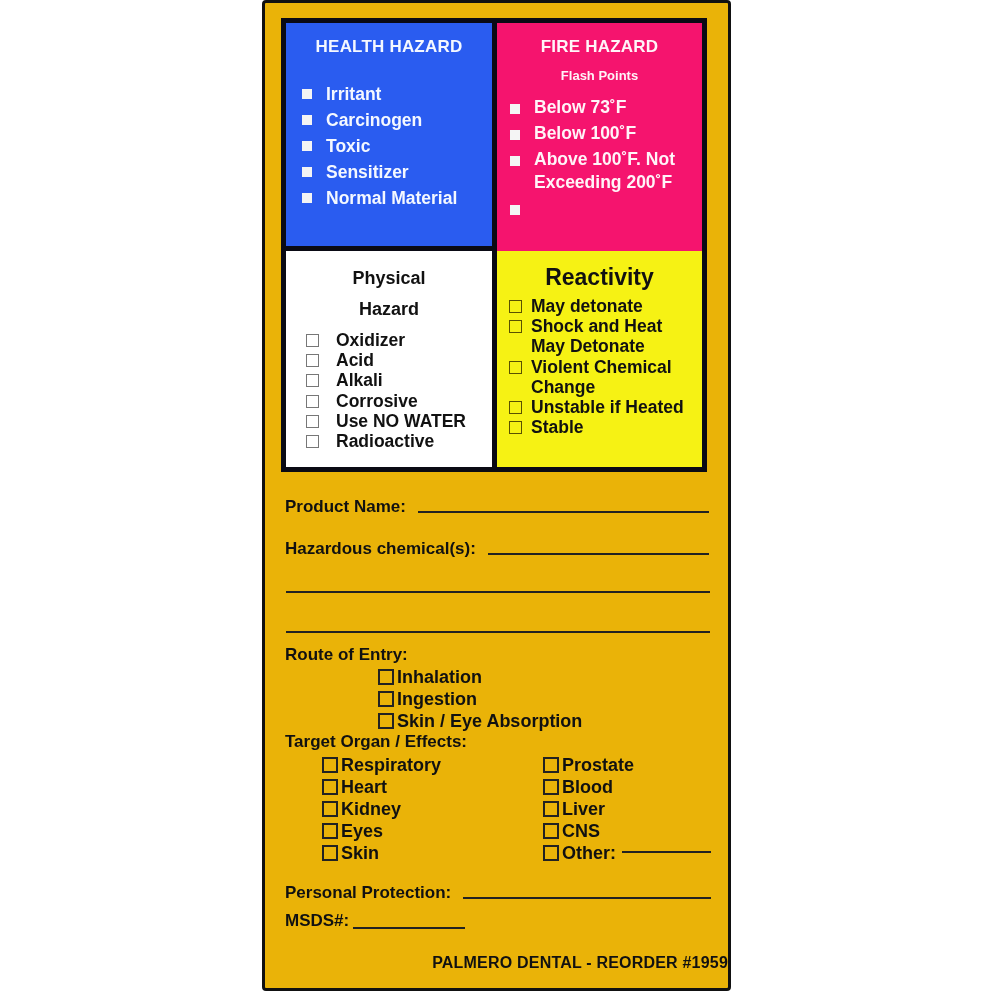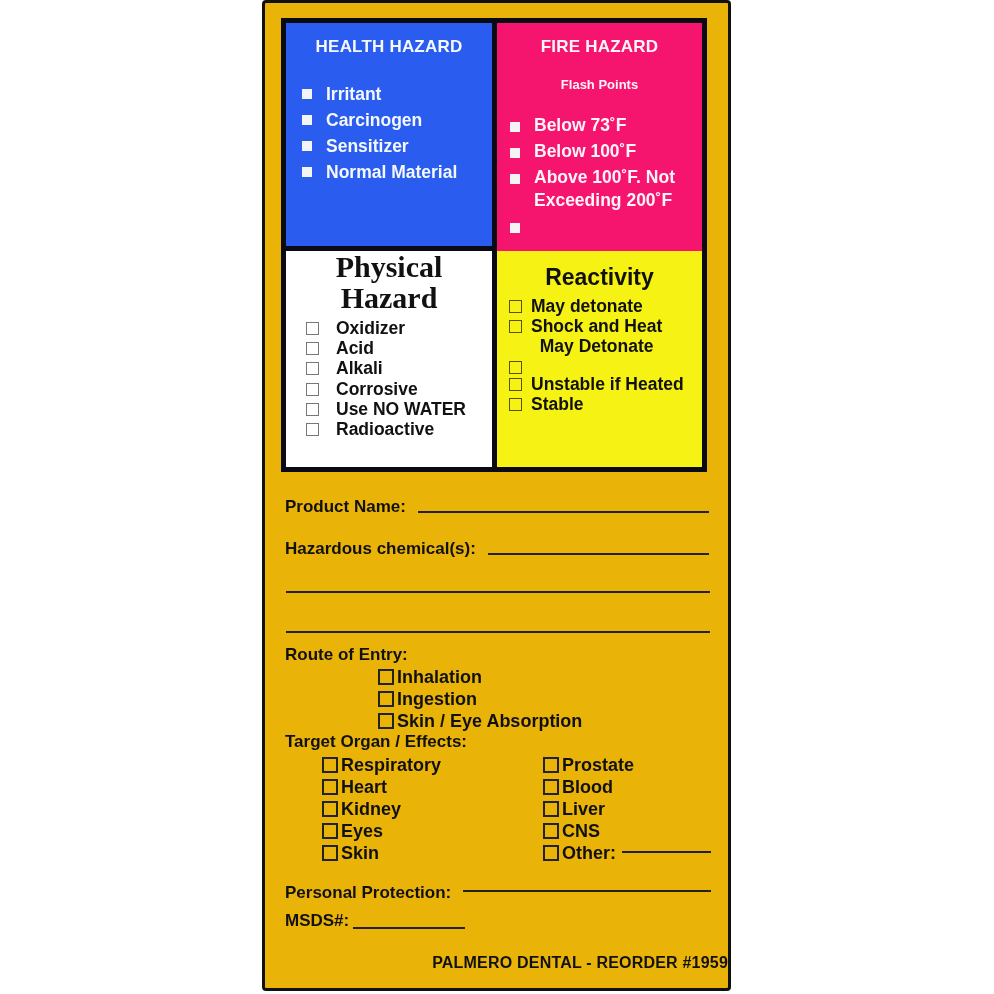--- a/index.html
+++ b/index.html
@@ -6,31 +6,31 @@
   body { width:994px; height:994px; position:relative; overflow:hidden; font-family:"Liberation Sans", sans-serif; }
   .label { position:absolute; left:262px; top:0; width:463px; height:985px; border:3px solid #111; border-radius:4px; background:#eab308; }
   .grid { position:absolute; left:16px; top:15px; width:426px; height:454px; background:#0a0a14; }
   .cell { position:absolute; box-sizing:border-box; }
   .c-health { left:5px; top:5px; width:206px; height:223px; background:#2a5cf0; color:#f4f8ff; }
   .c-fire { left:216px; top:5px; width:205px; height:275px; background:#f5146e; color:#fff4f8; }
   .c-phys { left:5px; top:233px; width:206px; height:216px; background:#ffffff; color:#111; }
   .c-react { left:216px; top:233px; width:205px; height:216px; background:#f6f214; color:#111; }
   .cell-title { text-align:center; font-weight:bold; }
   .c-health .cell-title, .c-fire .cell-title { font-size:17px; margin-top:14px; letter-spacing:0.2px; }
-  .subtitle { text-align:center; font-weight:bold; font-size:13px; margin-top:20px; }
+  .subtitle { text-align:center; font-weight:bold; font-size:13px; margin-top:11px; }
   .blist { list-style:none; margin:0; padding:0; }
   .blist li { display:flex; align-items:flex-start; font-weight:bold; font-size:17.5px; line-height:26px; }
   .c-health .blist { margin:24px 0 0 16px; }
-  .c-fire .blist { margin:22px 0 0 13px; }
+  .c-fire .blist { margin:13px 0 0 13px; }
   .c-fire .blist li { line-height:23px; margin-bottom:3px; }
   .bullet { display:inline-block; width:10px; height:10px; background:#f4f4f4; margin-right:14px; margin-top:8px; flex-shrink:0; }
-  .c-phys .cell-title { font-size:30px; line-height:31px; margin-top:0;font-family:Liberation Serif, serif; }
+  .c-phys .cell-title { font-size:18px; line-height:31px; margin-top:12px; }
   .c-react .cell-title { font-size:23px; line-height:31px; margin-top:11px; }
   .olist { list-style:none; margin:0; padding:0; }
-  .olist li { display:flex; align-items:flex-start; font-weight:bold; font-size:17.5px; line-height:20.2px;text-align:center; }
+  .olist li { display:flex; align-items:flex-start; font-weight:bold; font-size:17.5px; line-height:20.2px; }
   .c-phys .olist { margin:5px 0 0 20px; }
   .c-react .olist { margin:3px 0 0 12px; }
   .obox { display:inline-block; width:11px; height:11px; border:1.5px solid #666; margin-top:4px; flex-shrink:0; }
   .c-phys .obox { margin-right:17px; border-color:#777; }
   .c-react .obox { margin-right:9px; border-color:#5a5200; }
   .form { position:absolute; left:20px; top:0; width:430px; }
   .field { position:absolute; left:0; display:flex; align-items:flex-end; font-weight:bold; font-size:17px; color:#111; }
   .uline { border-bottom:2px solid #222; flex:1; margin-left:12px; margin-bottom:4px; }
   .fullline { position:absolute; left:1px; width:424px; border-bottom:2px solid #222; }
   .ck { display:flex; align-items:center; font-weight:bold; font-size:18px; line-height:22px; color:#111; position:absolute; }
@@ -50,20 +50,24 @@
         <li>
             <span class="bullet"></span>
             <span>Irritant</span>
           </li>
         <li>
             <span class="bullet"></span>
             <span>Carcinogen</span>
           </li>
         <li>
             <span class="bullet"></span>
+            <span>Toxic</span>
+          </li>
+        <li>
+            <span class="bullet"></span>
             <span>Sensitizer</span>
           </li>
         <li>
             <span class="bullet"></span>
             <span>Normal Material</span>
           </li>
       </ul>
     </div>
 
     <div class="cell c-fire">
@@ -124,20 +128,21 @@
         <li>
             <span class="obox"></span>
             <span>May detonate</span>
           </li>
         <li>
             <span class="obox"></span>
             <span><span>Shock and Heat</span><br><span>May Detonate</span></span>
           </li>
         <li>
             <span class="obox"></span>
+            <span><span>Violent Chemical</span><br><span>Change</span></span>
           </li>
         <li>
             <span class="obox"></span>
             <span>Unstable if Heated</span>
           </li>
         <li>
             <span class="obox"></span>
             <span>Stable</span>
           </li>
       </ul>
@@ -207,21 +212,21 @@
     <div class="ck" style="left:258px; top:817px;">
         <span class="ckbox"></span>
         <span>CNS</span>
       </div>
     <div class="ck" style="left:258px; top:839px; width:168px;">
         <span class="ckbox"></span>
         <span>Other:</span>
         <span class="uline" style="margin-left:6px; margin-bottom:2px;"></span>
       </div>
 
-    <div class="field" style="top:880px; width:426px;align-items:center;">
+    <div class="field" style="top:880px; width:426px;">
       <span>Personal Protection:</span>
       <span class="uline"></span>
     </div>
     <div class="field" style="top:908px; width:180px;">
       <span>MSDS#:</span>
       <span class="uline" style="margin-left:4px; margin-bottom:2px;"></span>
     </div>
   </div>
 
   <div class="footer" style="top:951px;">PALMERO DENTAL - REORDER #1959</div>

